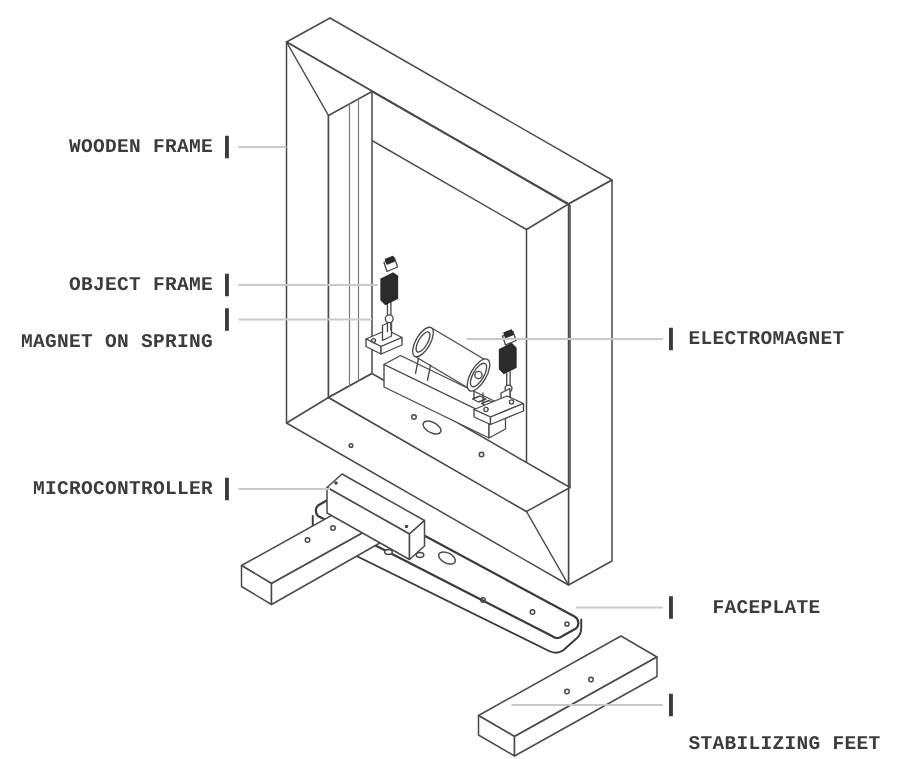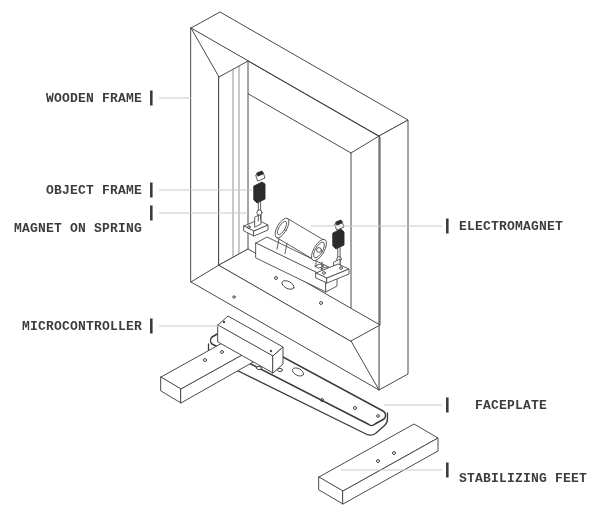--- a/index.html
+++ b/index.html
@@ -157,14 +157,14 @@
       <rect x="446" y="462.5" width="2.6" height="15"></rect>
     </g>
   </svg>
 
   <div class="label side-left" style="right:460px;top:98px;">WOODEN FRAME</div>
   <div class="label side-left" style="right:460px;top:190px;">OBJECT FRAME</div>
   <div class="label side-left" style="right:460px;top:228px;">MAGNET ON SPRING</div>
   <div class="label side-left" style="right:460px;top:326px;">MICROCONTROLLER</div>
   <div class="label side-right" style="left:459px;top:226px;">ELECTROMAGNET</div>
   <div class="label side-right" style="left:459px;top:405px;margin-left:16px;">FACEPLATE</div>
-  <div class="label side-right" style="left:459px;top:478px;">STABILIZING FEET</div>
+  <div class="label side-right" style="left:459px;top:496px;">STABILIZING FEET</div>
 </div>
 
 </body></html>

